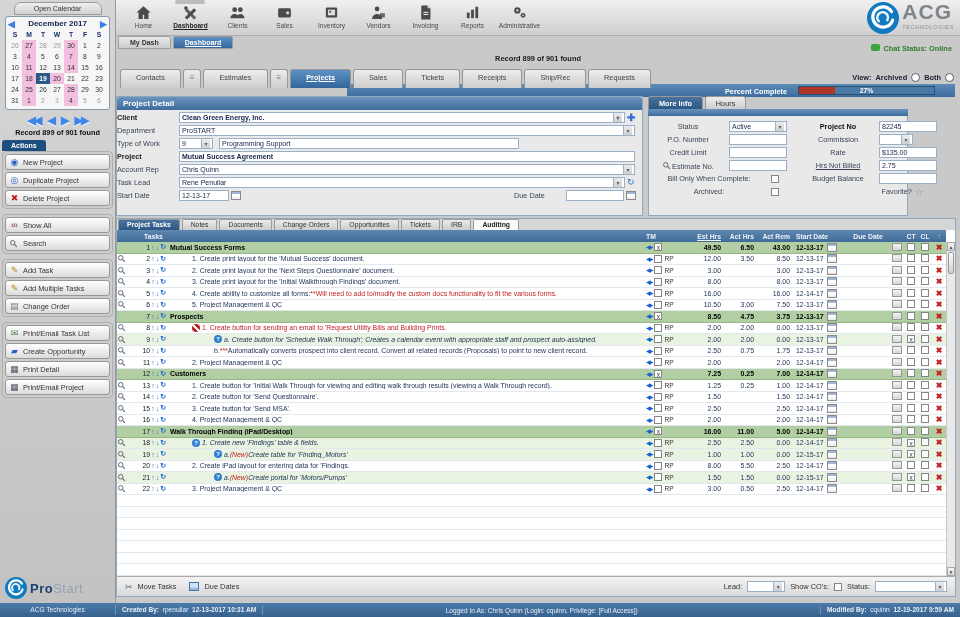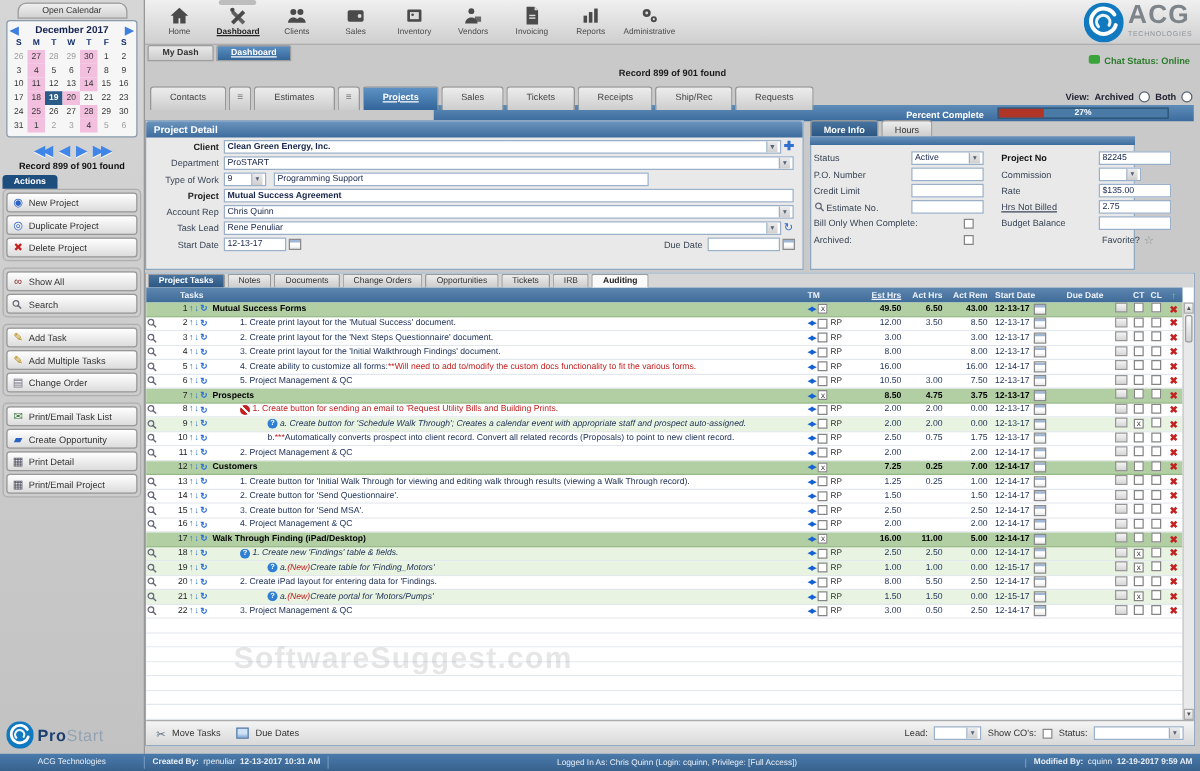--- a/index.html
+++ b/index.html
@@ -59,41 +59,41 @@
 .ctab.grip{padding:3px 6px 0;color:#777;font-size:8px}
 #pcband{position:absolute;left:347px;top:84px;width:608px;height:13px;background:linear-gradient(#5e8cb8,#3c6c9e);z-index:1}
 #pclabel{position:absolute;left:378px;top:3px;color:#fff;font-size:7.3px;font-weight:bold}
 #pcbar{position:absolute;left:451px;top:2px;width:137px;height:9px;border:1px solid #28506f;background:#4a7aa6}
 #pcfill{height:100%;background:#b03527;float:left}
 #pctext{position:absolute;left:0;top:0;width:100%;text-align:center;color:#fff;font-size:6.8px;line-height:8px;font-weight:bold}
 
 .panel-hd{height:13px;line-height:13px;background:linear-gradient(#6b94bd,#3d6c9d);color:#fff;font-weight:bold;font-size:8px;padding-left:6px;border-radius:2px 2px 0 0}
 #pdetail{position:absolute;left:116px;top:96px;width:527px;height:120px;background:#e9e9e9;border:1px solid #8fa8c0;z-index:2}
 .frow{display:flex;align-items:center;height:12px;margin-top:1px}
-.flabel{width:62px;text-align:right;padding-right:4px;font-size:7.3px;color:#3a4656}
+.flabel{width:62px;padding-right:4px;font-size:7.3px;color:#3a4656}
 .flabel.b{font-weight:bold;color:#222}
 .fld{background:#fff;border:1px solid #9ab0c8;height:11px;font-size:7px;display:flex;align-items:center;padding:0 2px;color:#15244a;overflow:hidden;white-space:nowrap}
 .fld.b{font-weight:bold}
 .caret{margin-left:auto;width:9px;align-self:stretch;background:linear-gradient(#ececec,#cfcfcf);border-left:1px solid #9ab0c8;color:#56637a;font-size:6px;line-height:10px;text-align:center}
 .plus{color:#2f6fd0;font-weight:bold;font-size:10px;margin-left:2px;cursor:pointer}
 .refresh{color:#2f6fd0;font-size:9px;margin-left:2px;cursor:pointer}
 .cal-ic{width:10px;height:9px;border:1px solid #8a8a8a;background:linear-gradient(#fff 55%,#e8e8e8);box-shadow:inset 0 2px 0 #9fb6d4;margin-left:2px;cursor:pointer;flex:none}
 .gantt{display:flex;align-items:center;gap:3px;margin:2px 0 0 68px;font-size:7.3px;color:#223;cursor:pointer}
 .gantt .gic{width:9px;height:8px;background:linear-gradient(#7fb2e8,#3d74b5);border:1px solid #2c5a92}
 .pd-right{position:absolute;right:6px;display:flex;align-items:center;height:12px}
 .pd-right .flabel{width:52px}
 
 #minfo{position:absolute;left:648px;top:96px;width:260px;height:120px;z-index:2}
 #minfo .mtabs{display:flex;gap:2px;height:13px}
 .mtab{padding:2px 10px 0;font-size:7.3px;background:linear-gradient(#ededed,#cdcdcd);border:1px solid #979797;border-bottom:none;border-radius:3px 3px 0 0;color:#333;cursor:pointer}
 .mtab.active{background:linear-gradient(#49749f,#2c5782);color:#fff;font-weight:bold}
 #minfo .mstrip{height:7px;background:linear-gradient(#6b94bd,#3d6c9d)}
 #minfo .mbody{height:100px;background:#e9e9e9;border:1px solid #8fa8c0;border-top:none;position:relative;padding-top:4px}
 .mrow{display:flex;align-items:center;height:13px}
-.mlabel{width:78px;text-align:left;padding-right:4px;font-size:7.3px;color:#3a4656}
+.mlabel{width:78px;text-align:center;padding-right:4px;font-size:7.3px;color:#3a4656}
 .mlabel.b{font-weight:bold;color:#111}
 .mlabel.u{text-decoration:underline}
 .mfld{width:58px}
 .cb{display:inline-block;width:8px;height:8px;border:1px solid #858585;background:#fff;font-size:6.5px;line-height:7px;text-align:center;color:#333;cursor:pointer;flex:none}
 .star{color:#8a8f96;font-size:9px;margin-left:3px}
 
 #taskpanel{position:absolute;left:116px;top:218px;width:840px;height:379px;background:#fff;border:1px solid #93a9c0;z-index:2}
 #ttabs{display:flex;gap:2px;height:11px;background:#d6d6d6;padding-left:1px}
 .ttab{padding:1px 8px 0;font-size:6.8px;color:#333;background:linear-gradient(#ececec,#cccccc);border:1px solid #9a9a9a;border-bottom:none;border-radius:2px 2px 0 0;cursor:pointer}
 .ttab.active{background:linear-gradient(#49749f,#2c5782);color:#fff;font-weight:bold}
@@ -1360,21 +1360,20 @@
         <span class="c-del">✖</span>
       </div>
       <div class="trow empty"></div>
       <div class="trow empty"></div>
       <div class="trow empty"></div>
       <div class="trow empty"></div>
       <div class="trow empty"></div>
       <div class="trow empty"></div>
       <div class="trow empty"></div>
     </div>
-  <div id="watermark"><span id="wm1">SoftwareSuggest</span><span id="wm2">.com</span></div>
   <div id="vscroll">
     <div class="sarr">▲</div>
     <div class="thumb"></div>
     <div class="sarr dn">▼</div>
   </div>
   <div id="tfoot">
     <span class="fic">✂</span>
     <span>Move Tasks</span>
     <span class="calic2" style="margin-left:8px"></span>
     <span>Due Dates</span>

